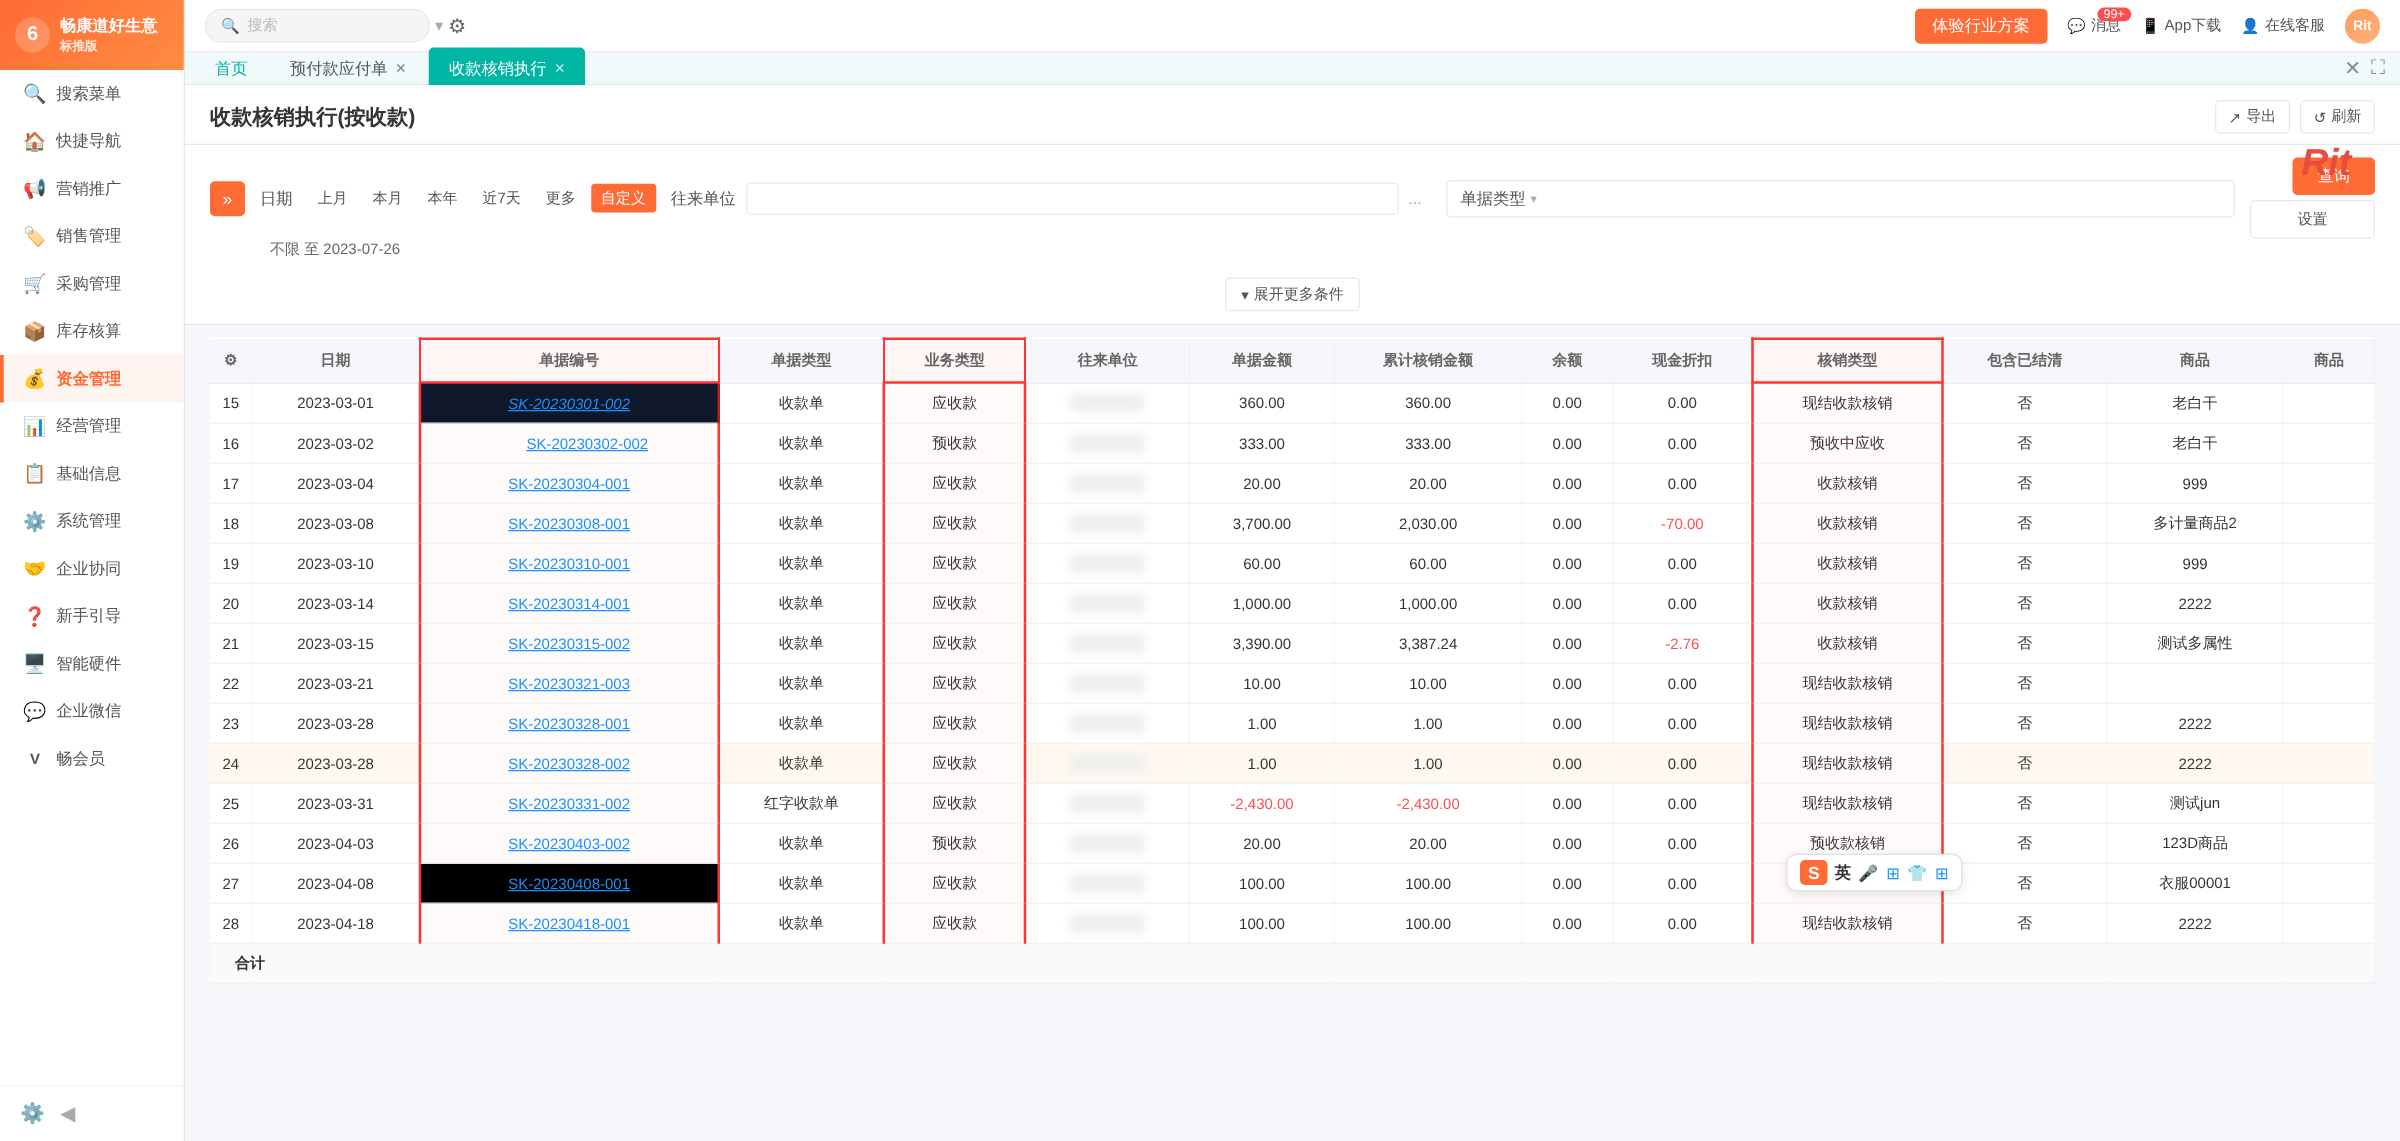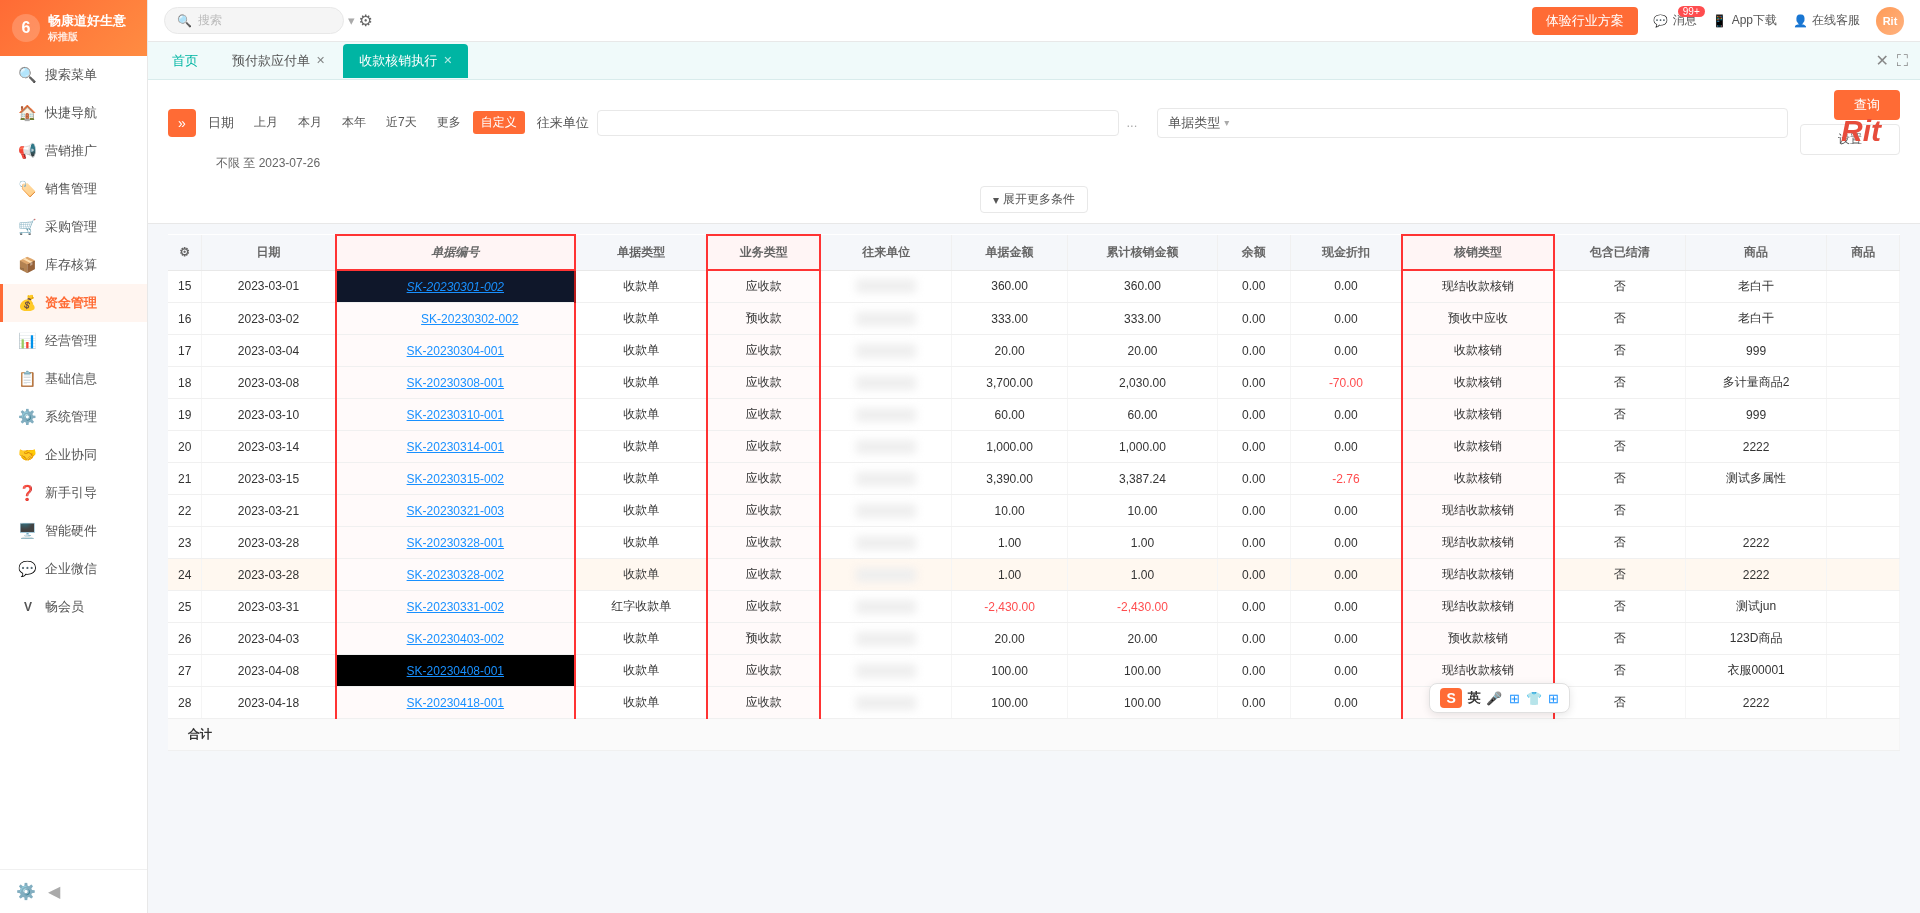--- a/index.html
+++ b/index.html
@@ -26,21 +26,21 @@
     .topbar-gear { color: #666; cursor: pointer; font-size: 16px; }
     .topbar-btn { background: #ff6b35; color: white; border: none; border-radius: 4px; padding: 5px 14px; cursor: pointer; font-size: 13px; }
     .topbar-right { display: flex; align-items: center; gap: 16px; margin-left: auto; }
     .topbar-msg { display: flex; align-items: center; gap: 4px; color: #555; cursor: pointer; font-size: 12px; position: relative; }
     .badge { background: #ff4d4f; color: white; border-radius: 10px; padding: 0 5px; font-size: 10px; position: absolute; top: -6px; right: -8px; }
     .topbar-app { display: flex; align-items: center; gap: 4px; color: #555; cursor: pointer; font-size: 12px; }
     .topbar-service { display: flex; align-items: center; gap: 4px; color: #555; cursor: pointer; font-size: 12px; }
     .topbar-avatar { width: 28px; height: 28px; background: linear-gradient(135deg, #ff9a56, #ffb380); border-radius: 50%; display: flex; align-items: center; justify-content: center; color: white; font-size: 11px; font-weight: bold; }
 
     
-    .tabbar { background: #f0fafa; border-bottom: 1px solid #d9ecec; display: flex; align-items: center; padding: 0 8px; height: 38px; flex-shrink: 0; }
+    .tabbar { background: #f0fafa; border-bottom: 1px solid #d9ecec; display: flex; align-items: center; padding: 0 8px; height: 26px; flex-shrink: 0; }
     .tab { padding: 8px 16px; cursor: pointer; color: #555; font-size: 13px; display: flex; align-items: center; gap: 6px; border-radius: 4px 4px 0 0; margin-right: 2px; }
     .tab.active { background: #00b5a3; color: white; }
     .tab-close { font-size: 11px; opacity: 0.7; }
     .tab-home { color: #00b5a3; }
     .tabbar-spacer { flex: 1; }
     .tabbar-close { color: #888; cursor: pointer; font-size: 16px; padding: 4px; }
     .tabbar-expand { color: #888; cursor: pointer; font-size: 16px; padding: 4px; }
 
     
     .content { flex: 1; display: flex; flex-direction: column; overflow: hidden; padding: 0; background: #f5f7fa; }
@@ -219,20 +219,33 @@
       <span>收款核销执行</span>
       <span class="tab-close">✕</span>
     </div>
     <div class="tabbar-spacer"></div>
     <span class="tabbar-close">✕</span>
     <span class="tabbar-expand">⛶</span>
   </div>
 
   <div class="content">
 
+    <div class="page-header">
+      <div class="page-title">收款核销执行(按收款)</div>
+      <div class="page-actions">
+        <button class="page-action-btn">
+          <span>↗</span>
+          <span>导出</span>
+        </button>
+        <button class="page-action-btn">
+          <span>↺</span>
+          <span>刷新</span>
+        </button>
+      </div>
+    </div>
 
     <div class="filter-bar">
       <div class="filter-row">
         <div class="filter-toggle">»</div>
 
         <span class="filter-label">日期</span>
         <div class="filter-date-options">
           <span class="filter-date-btn">上月</span>
           <span class="filter-date-btn">本月</span>
           <span class="filter-date-btn">本年</span>
@@ -267,21 +280,21 @@
         </div>
       </div>
     </div>
 
     <div class="table-wrap">
       <table>
         <thead>
           <tr>
             <th class="col-gear"><span>⚙</span></th>
             <th>日期</th>
-            <th style="border:2px solid #ff3333;background:#fff5f5;font-style:italic;">单据编号</th>
+            <th style="border:2px solid #ff3333;background:#fff5f5;">单据编号</th>
             <th>单据类型</th>
             <th style="border:2px solid #ff3333;background:#fff5f5;">业务类型</th>
             <th>往来单位</th>
             <th>单据金额</th>
             <th>累计核销金额</th>
             <th>余额</th>
             <th>现金折扣</th>
             <th style="border:2px solid #ff3333;background:#fff5f5;">核销类型</th>
             <th>包含已结清</th>
             <th>商品</th>

